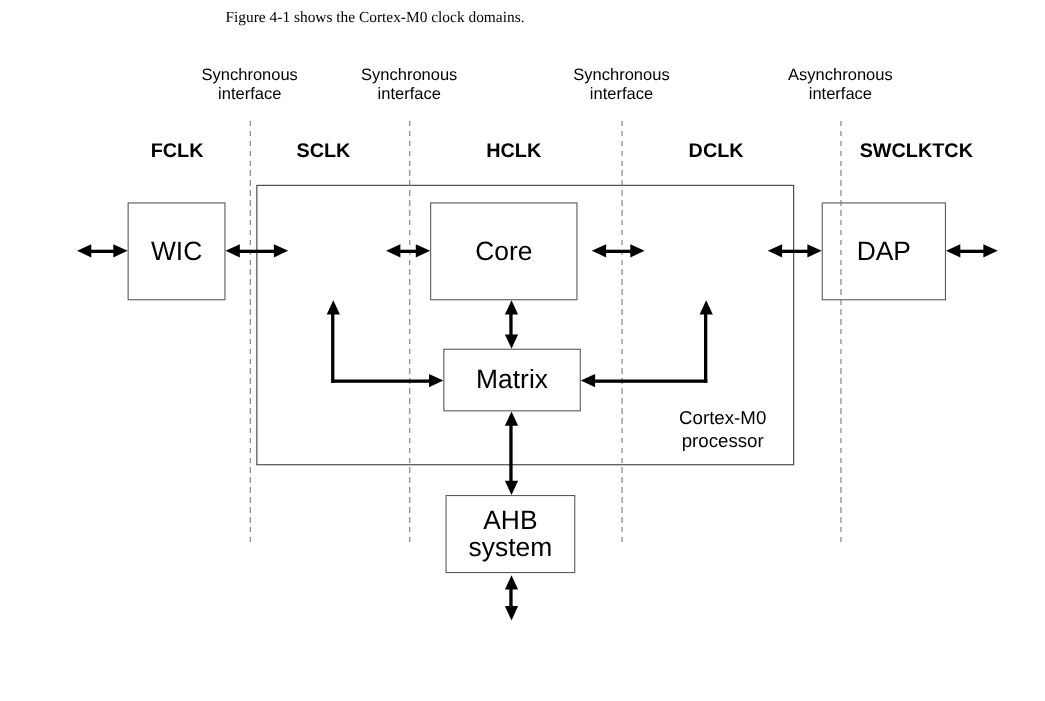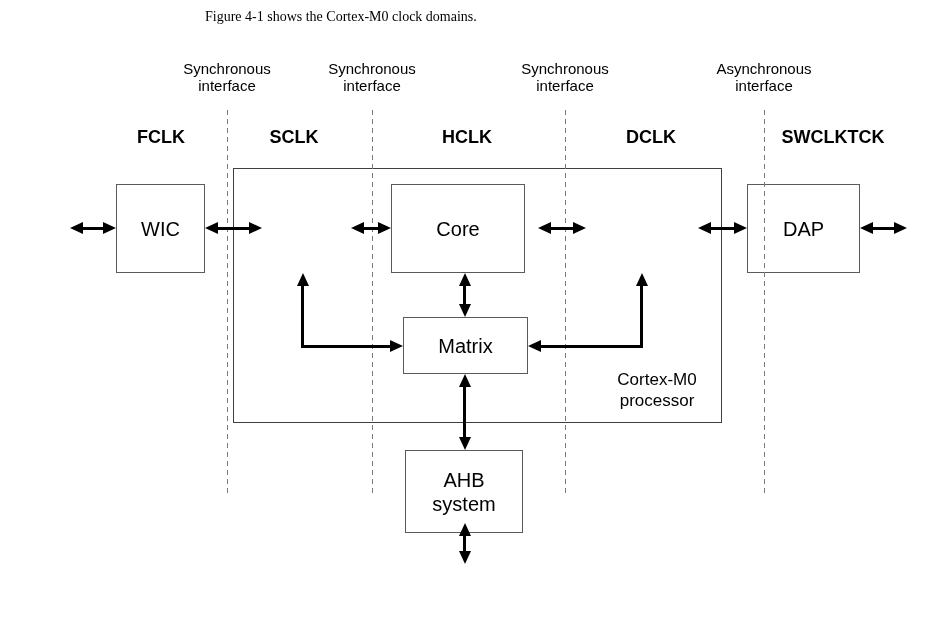--- a/index.html
+++ b/index.html
@@ -26,21 +26,21 @@
         background:repeating-linear-gradient(to bottom, var(--dashed) 0 5px, transparent 5px 9px);}
 
   .outer{position:absolute;left:233px;top:168px;width:489px;height:255px;
          border:1px solid var(--outer-border);z-index:0;box-sizing:border-box;}
 
   .proclabel{position:absolute;left:607px;top:370px;width:100px;text-align:center;
              font-size:17px;line-height:20.5px;color:var(--ink);z-index:1;}
 
   .block{position:absolute;background:#fff;border:1px solid var(--box-border);box-sizing:border-box;
          display:flex;flex-direction:column;align-items:center;justify-content:center;
-         font-size:20px;color:var(--ink);z-index:1;text-align:left;line-height:24px;}
+         font-size:24px;color:var(--ink);z-index:1;text-align:left;line-height:24px;}
 
   .shaft-h{position:absolute;height:3px;background:var(--ink);z-index:3;}
   .shaft-v{position:absolute;width:3px;background:var(--ink);z-index:3;}
   .head{position:absolute;width:0;height:0;z-index:3;}
   .head.left {border-top:6px solid transparent;border-bottom:6px solid transparent;border-right:13px solid var(--ink);}
   .head.right{border-top:6px solid transparent;border-bottom:6px solid transparent;border-left:13px solid var(--ink);}
   .head.up   {border-left:6px solid transparent;border-right:6px solid transparent;border-bottom:13px solid var(--ink);}
   .head.down {border-left:6px solid transparent;border-right:6px solid transparent;border-top:13px solid var(--ink);}
 
   .caption{position:absolute;top:601px;right:40px;margin:0;font-size:17px;font-weight:bold;
@@ -92,21 +92,21 @@
   </div>
   <div class="block" style="left:391px;top:184px;width:134px;height:89px">
     <span>Core</span>
   </div>
   <div class="block" style="left:747px;top:184px;width:113px;height:89px">
     <span>DAP</span>
   </div>
   <div class="block" style="left:403px;top:317px;width:125px;height:57px">
     <span>Matrix</span>
   </div>
-  <div class="block" style="left:405px;top:450px;width:118px;height:83px">
+  <div class="block" style="left:405px;top:450px;width:118px;height:71px">
     <span>AHB</span>
     <span>system</span>
   </div>
 
   <div>
     <i class="head left" style="left:70px;top:222px"></i>
     <i class="shaft-h" style="left:81px;top:227px;width:24px"></i>
     <i class="head right" style="left:103px;top:222px"></i>
   </div>
   <div>

